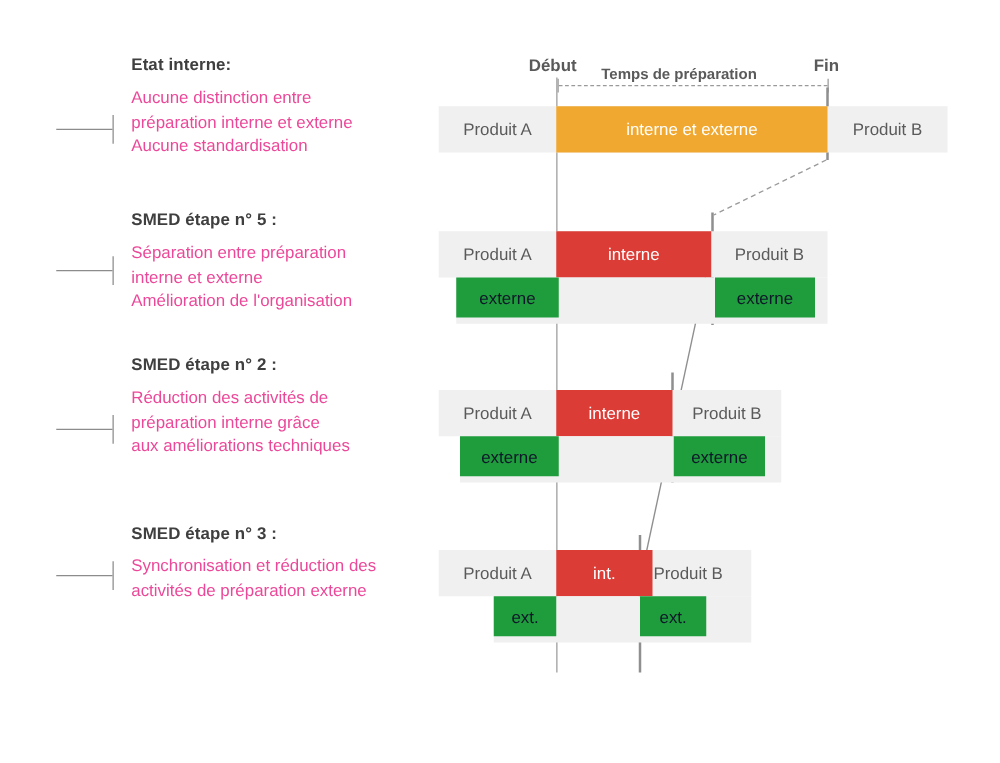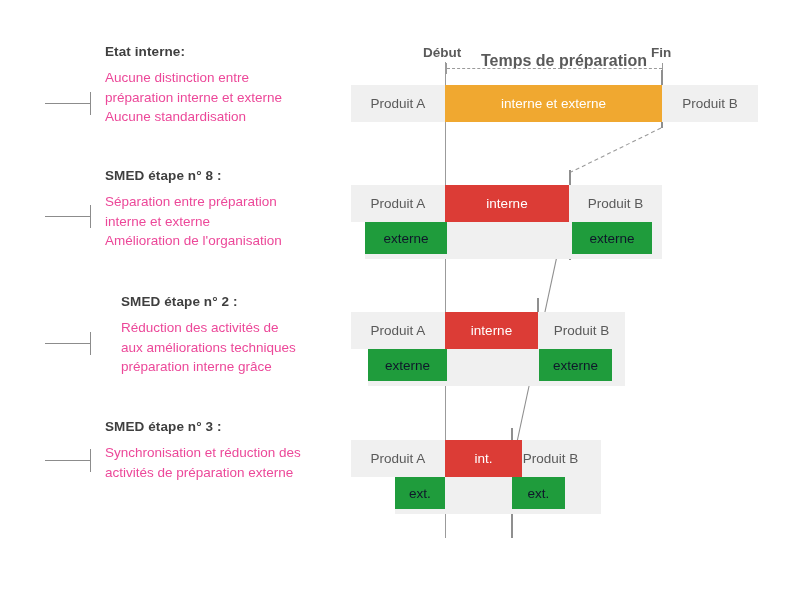--- a/index.html
+++ b/index.html
@@ -32,21 +32,21 @@
   }
   .bracket .vbar {
     position:absolute; left:45px; top:-11px; width:1px; height:23px; background:#8c8c8c;
   }
 
   
   .hdr-label {
     position:absolute; font-weight:bold; color:#5a5a5a; white-space:nowrap;
   }
   #hdr-debut { left:423px; top:45px; font-size:13.5px; }
-  #hdr-temps { left:481px; top:52px; font-size:16px; }
+  #hdr-temps { left:481px; top:52px; font-size:12px; }
   #hdr-fin   { left:651px; top:45px; font-size:13.5px; }
 
   .dashline {
     position:absolute; left:447px; top:68px; width:215px;
     border-top:1px dashed #9a9a9a; height:0;
   }
   .dash-tick {
     position:absolute; width:1px; height:11px; background:#9a9a9a; top:63px;
   }
 
@@ -118,43 +118,43 @@
   <div class="track" style="left:351px; top:85px; width:407px;"></div>
   <div class="seg gray" style="left:351px; top:85px; width:94px;">Produit A</div>
   <div class="seg orange" style="left:445px; top:85px; width:217px;">interne et externe</div>
   <div class="seg gray" style="left:662px; top:85px; width:96px;">Produit B</div>
 
   <div class="bracket" style="left:45px; top:216px;">
     <div class="hbar"></div>
       <div class="vbar"></div>
   </div>
   <div class="desc" style="top:168px;">
-    <div class="title">SMED étape n° 8 :</div>
+    <div class="title">SMED étape n° 5 :</div>
     <div class="line">Séparation entre préparation</div>
     <div class="line">interne et externe</div>
     <div class="line">Amélioration de l'organisation</div>
   </div>
 
   <div class="track" style="left:351px; top:185px; width:311px;"></div>
   <div class="seg gray" style="left:351px; top:185px; width:94px;">Produit A</div>
   <div class="seg red" style="left:445px; top:185px; width:124px;">interne</div>
   <div class="seg gray" style="left:569px; top:185px; width:93px;">Produit B</div>
   <div class="track" style="left:365px; top:222px; width:297px;"></div>
   <div class="ext" style="left:365px; top:222px; width:82px;">externe</div>
   <div class="ext" style="left:572px; top:222px; width:80px;">externe</div>
 
   <div class="bracket" style="left:45px; top:343px;">
     <div class="hbar"></div>
       <div class="vbar"></div>
   </div>
-  <div class="desc" style="top:294px;margin-left:16px;">
+  <div class="desc" style="top:284px;">
     <div class="title">SMED étape n° 2 :</div>
     <div class="line">Réduction des activités de</div>
+    <div class="line">préparation interne grâce</div>
     <div class="line">aux améliorations techniques</div>
-    <div class="line">préparation interne grâce</div>
   </div>
 
   <div class="track" style="left:351px; top:312px; width:274px;"></div>
   <div class="seg gray" style="left:351px; top:312px; width:94px;">Produit A</div>
   <div class="seg red" style="left:445px; top:312px; width:93px;">interne</div>
   <div class="seg gray" style="left:538px; top:312px; width:87px;">Produit B</div>
   <div class="track" style="left:368px; top:349px; width:257px;"></div>
   <div class="ext" style="left:368px; top:349px; width:79px;">externe</div>
   <div class="ext" style="left:539px; top:349px; width:73px;">externe</div>
 

